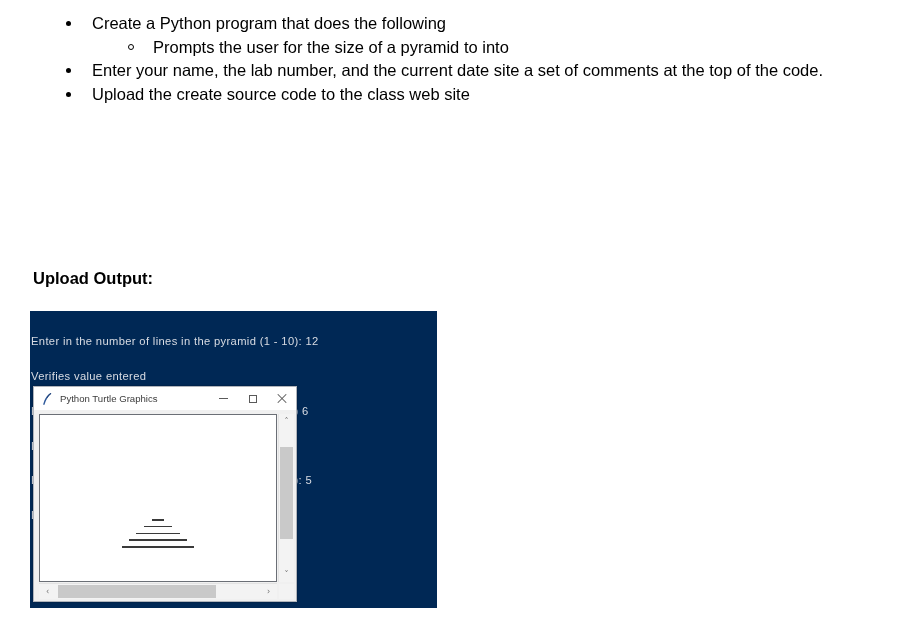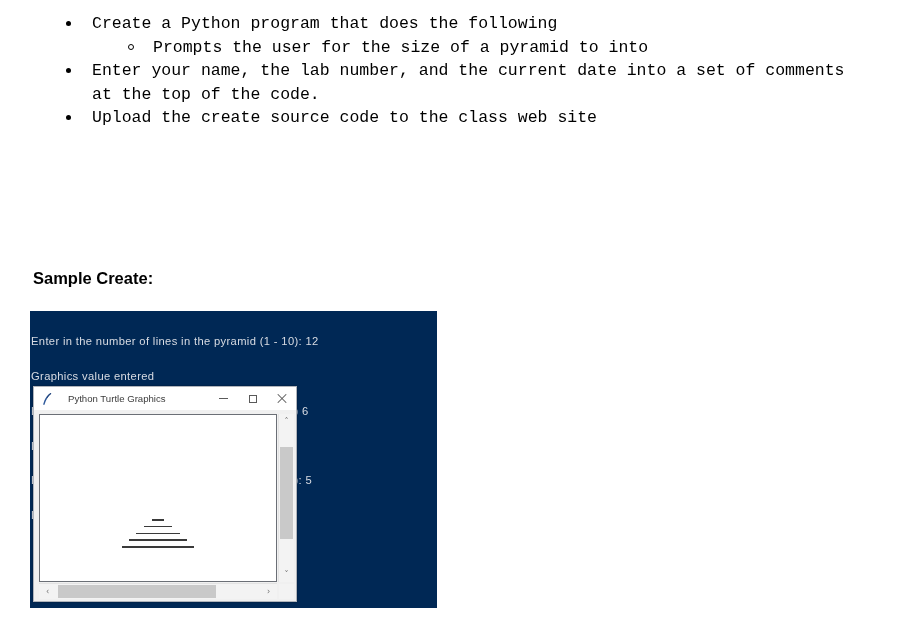--- a/index.html
+++ b/index.html
@@ -22,21 +22,20 @@
     position: absolute;
     left: 0;
     top: 0;
     width: 913px;
   }
 
   ul.bullets {
     list-style: none;
     margin: 0;
     padding: 0;
-    font-family: Liberation Mono, monospace;
   }
 
   li.bullet-item {
     position: relative;
     padding-left: 26px;
     margin-left: 66px;
     font-size: 16.5px;
     line-height: 23.5px;
     max-width: 760px;
   }
@@ -117,21 +116,20 @@
     box-sizing: border-box;
     box-shadow: 0 0 2px rgba(0,0,0,0.35);
   }
   .titlebar {
     position: relative;
     height: 23px;
     background: #ffffff;
     border-bottom: 3px solid #ef4444;
     display: flex;
     align-items: center;
-    gap: 8px;
   }
   .app-icon {
     margin-left: 7px;
     width: 12px;
     height: 14px;
     position: relative;
     flex: none;
   }
   .app-icon svg { display: block; }
   .title-text {
@@ -296,38 +294,38 @@
         <ul class="subbullets">
           <li class="subbullet-item">
             <span class="circle-marker"></span>
             <span>Prompts the user for the size of a pyramid to into</span>
           </li>
         </ul>
       </li>
 
       <li class="bullet-item">
         <span class="disc-marker"></span>
-        <span>Enter your name, the lab number, and the current date into a set of comments at the top of the code.</span>
+        <span>Enter your name, the lab number, and the current date site a set of comments at the top of the code.</span>
       </li>
 
       <li class="bullet-item">
         <span class="disc-marker"></span>
         <span>Upload the create source code to the class web site</span>
       </li>
 
     </ul>
   </div>
 
-  <div class="section-heading">Sample Create:</div>
+  <div class="section-heading">Upload Output:</div>
 </div>
 
 <div class="console">
   <div class="console-text">
     <span class="console-line">Enter in the number of lines in the pyramid (1 - 10): 12</span>
-    <span class="console-line">Graphics value entered</span>
+    <span class="console-line">Verifies value entered</span>
     <span class="console-line">Enter in the number of lines in the pyramid (1 - 10) 6</span>
     <span class="console-line">Do you wish to draw another pyramid (y or n)? y</span>
     <span class="console-line">Enter in the number of lines in the pyramid (1 - 10): 5</span>
     <span class="console-line">Do you wish to draw another pyramid (y or n)? n</span>
   </div>
 
   <div class="turtle-window">
     <div class="titlebar">
       <span class="app-icon">
         <svg width="12" height="14" viewBox="0 0 12 14">

